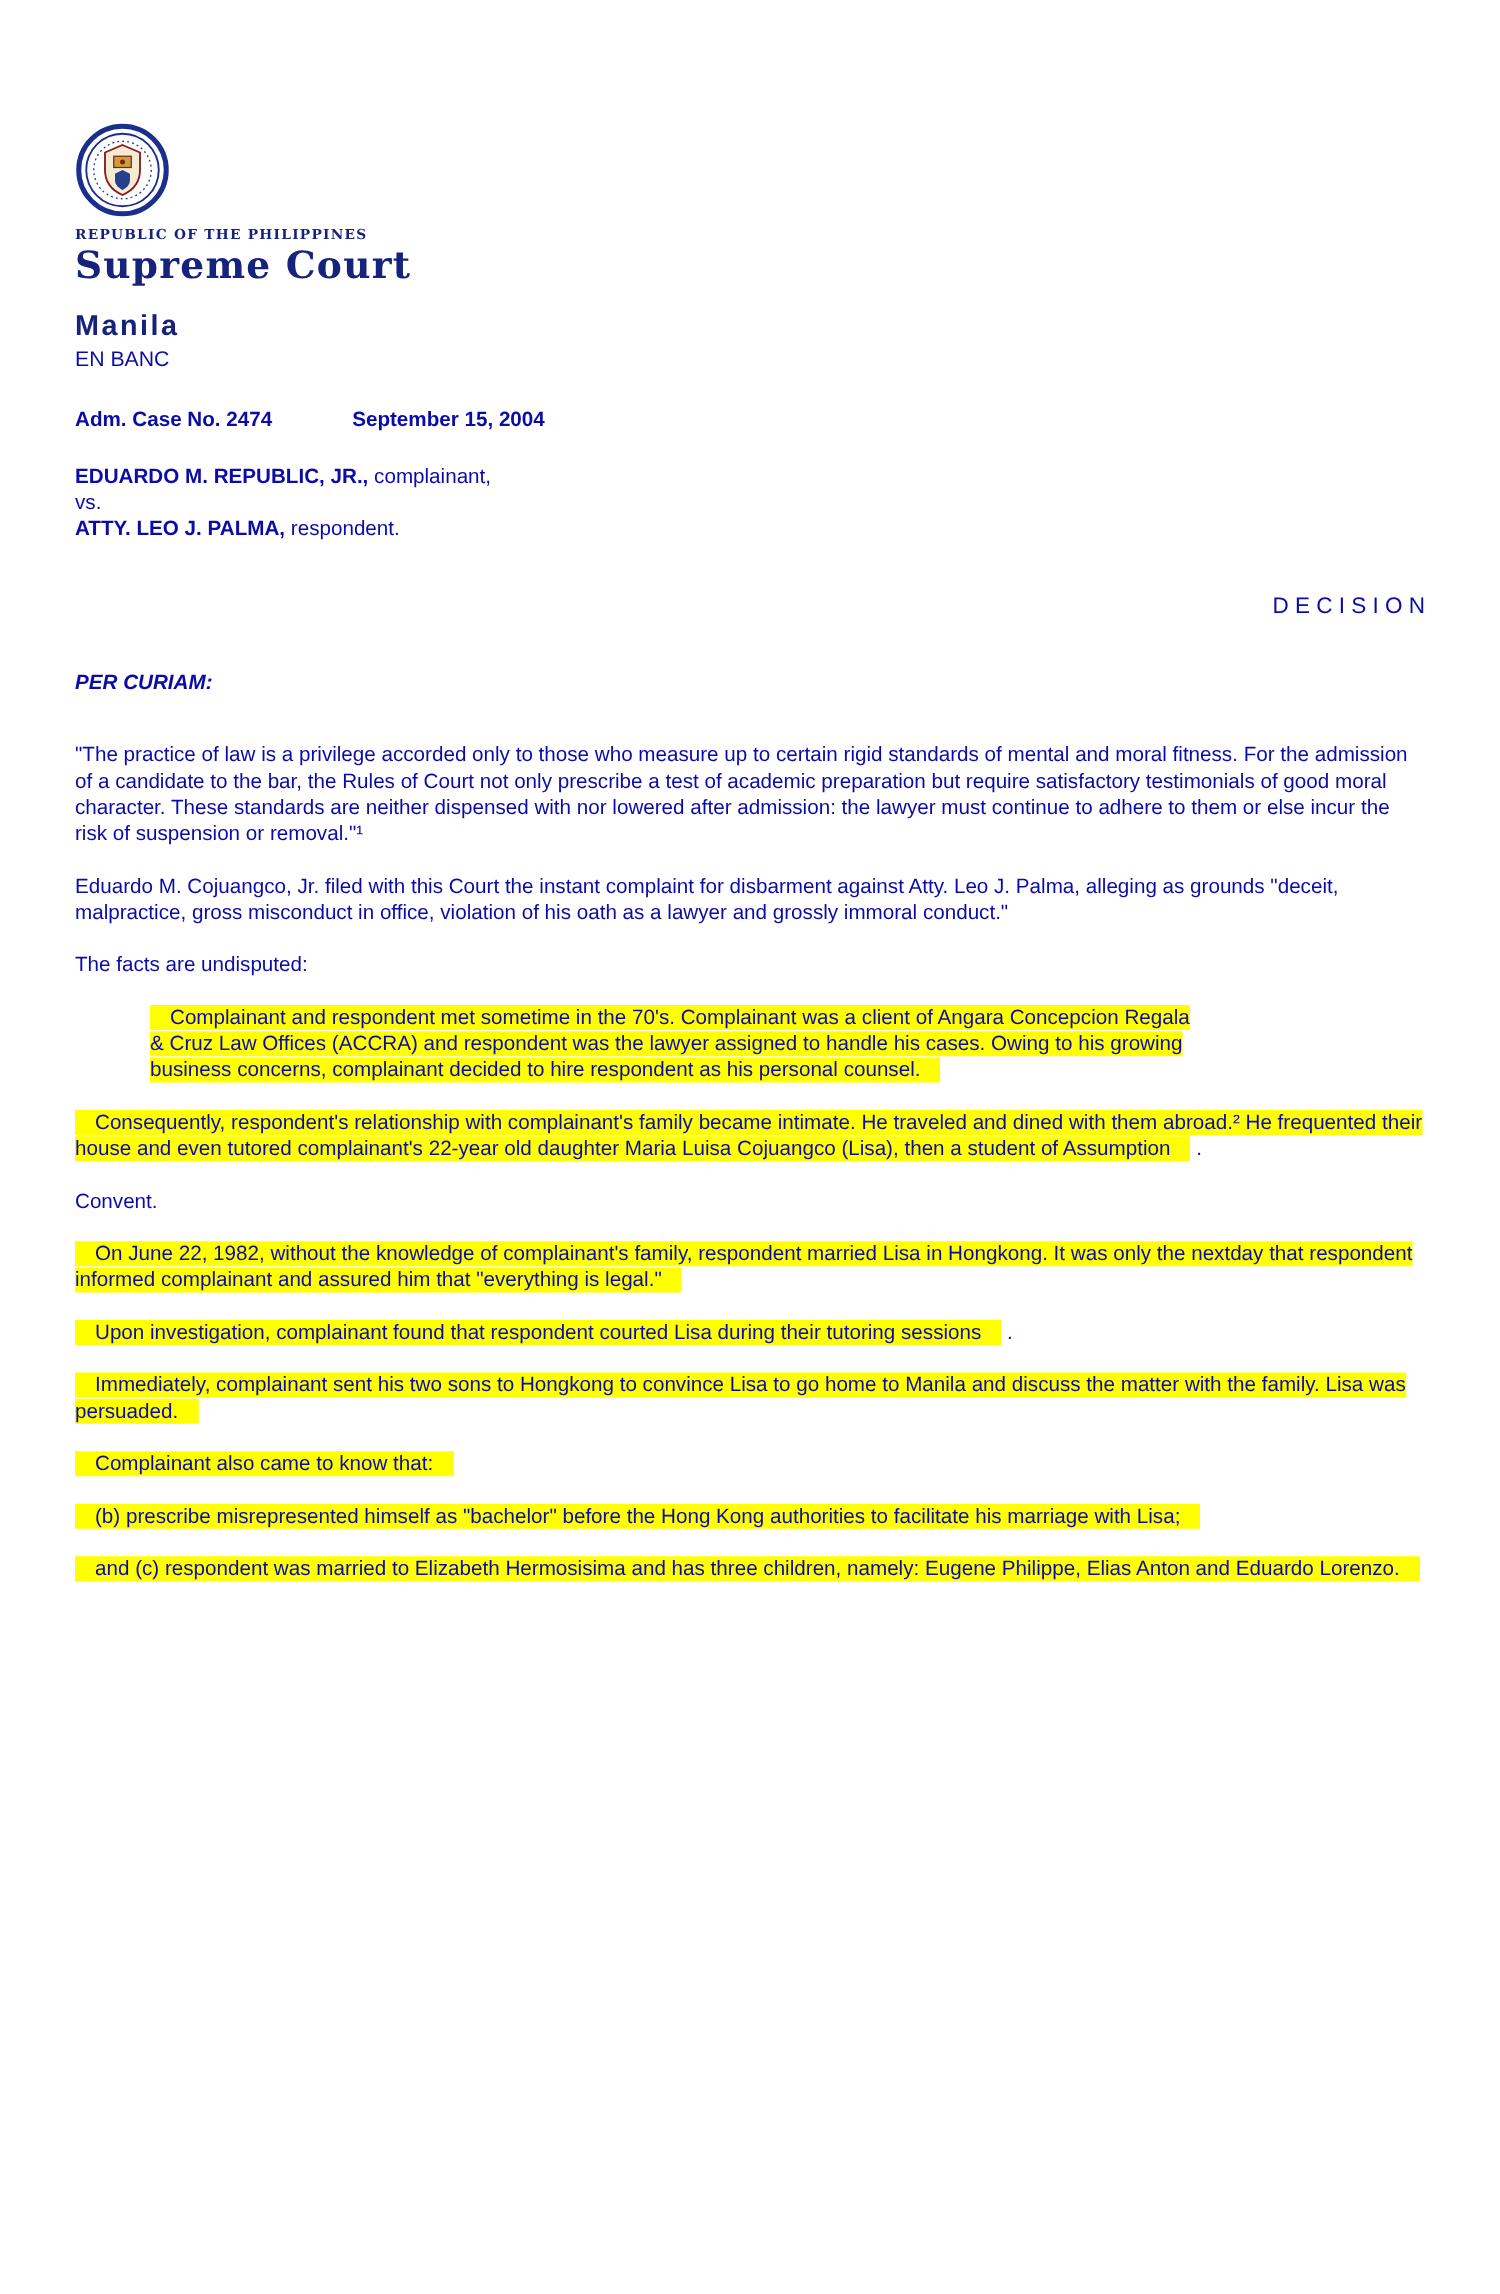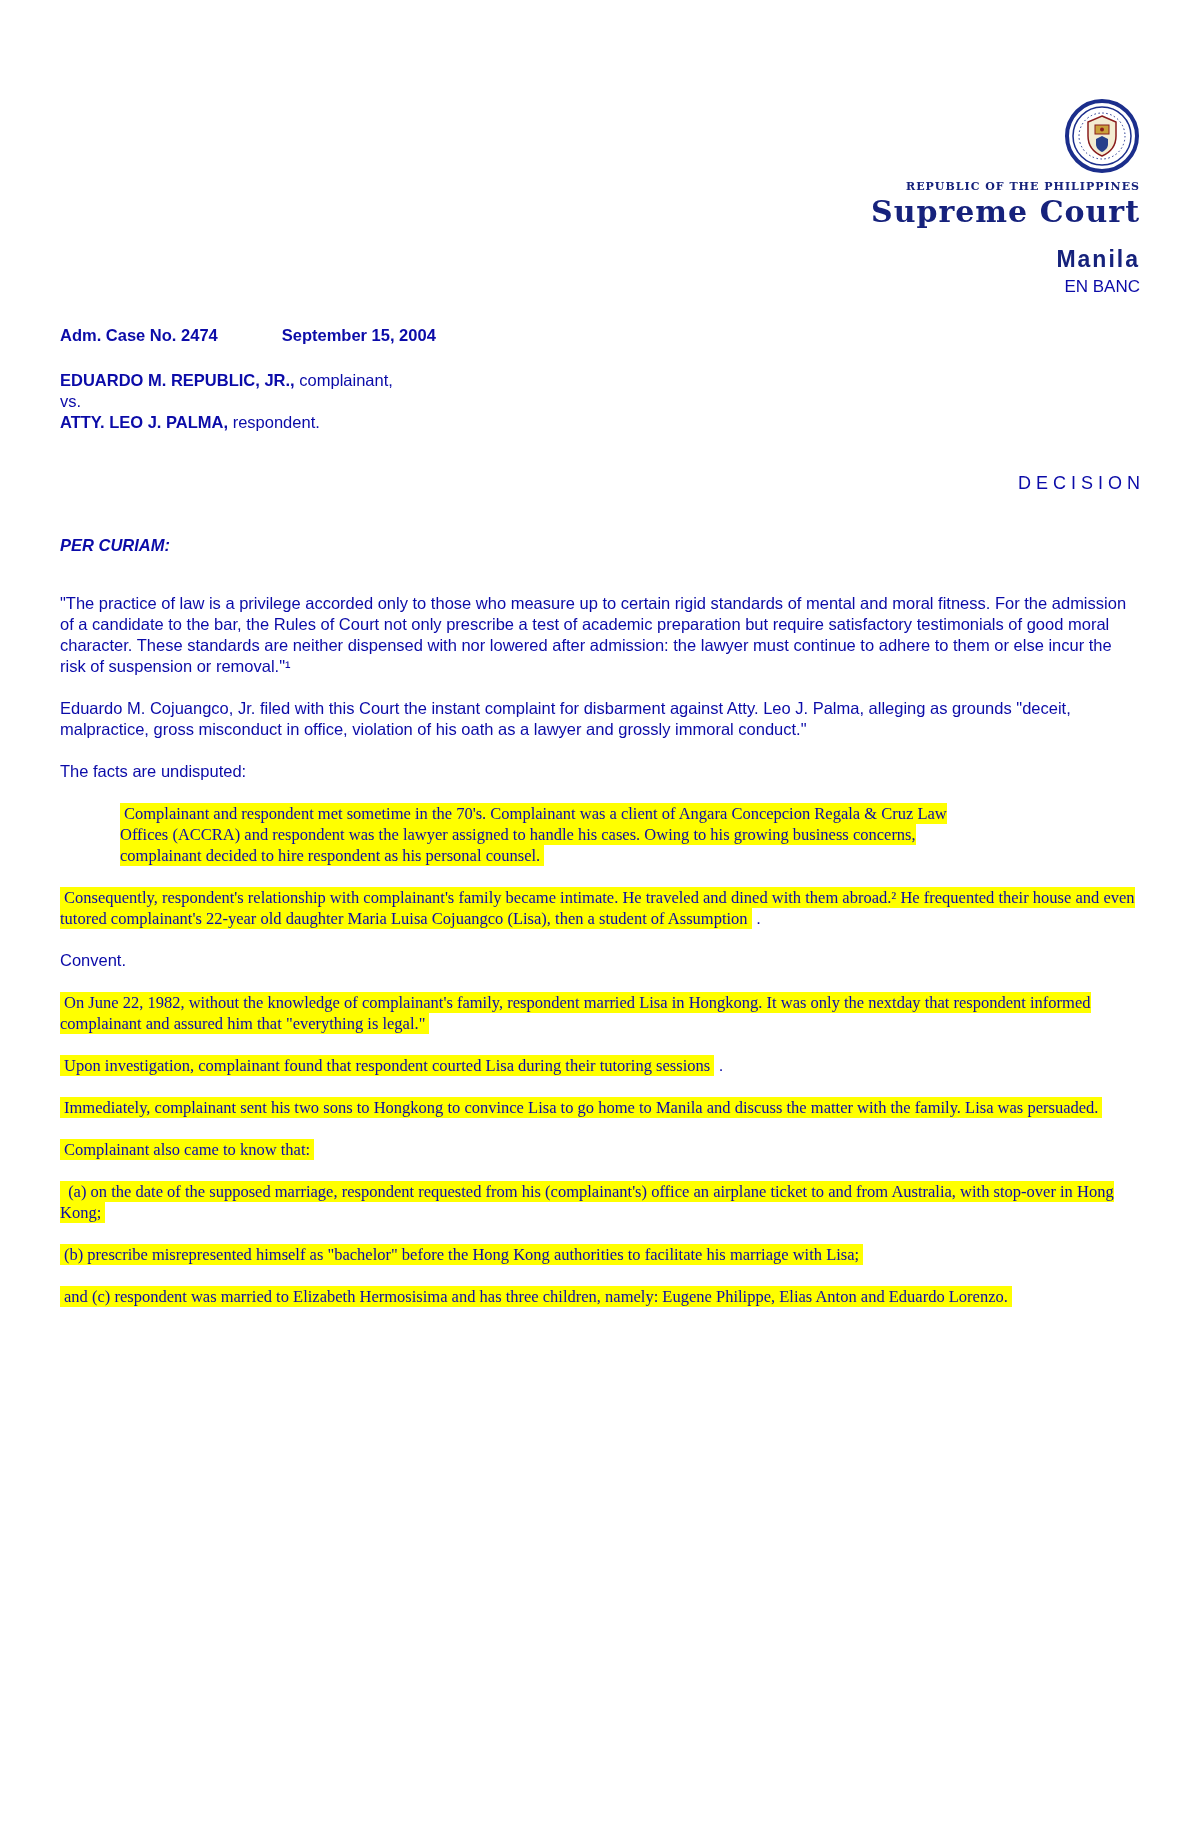--- a/index.html
+++ b/index.html
@@ -15,21 +15,21 @@
     color:var(--text);
   }
   .page{
     width:1200px;
     min-height:1835px;
     margin:0 auto;
     padding:98px 60px 60px 60px;
     background:#ffffff;
   }
   
-  .doc-header{text-align:right;}
+  .doc-header{text-align:left;}
   .seal{display:inline-block;line-height:0;margin-bottom:4px;}
   .republic{
     font-family:"DejaVu Serif", serif;
     font-size:11px;
     letter-spacing:1px;
     color:var(--heading);
     font-weight:bold;
     margin-top:2px;
   }
   .court{
@@ -80,22 +80,21 @@
     line-height:21px;
     margin:0 0 21px 0;
   }
   .para.indent{
     margin-left:60px;
     margin-right:180px;
   }
   mark{
     background:var(--highlight);
     color:inherit;
-    padding:1px 4px;
-    font-family:Liberation Serif, serif;
+    padding:1px 16px;
   }
 </style>
 </head>
 <body>
 
 <div class="page">
 
   <header class="doc-header">
     <span class="seal">
       <svg width="76" height="76" viewBox="0 0 76 76" aria-hidden="true">
@@ -135,18 +134,17 @@
       <p class="para">"The practice of law is a privilege accorded only to those who measure up to certain rigid standards of mental and moral fitness. For the admission of a candidate to the bar, the Rules of Court not only prescribe a test of academic preparation but require satisfactory testimonials of good moral character. These standards are neither dispensed with nor lowered after admission: the lawyer must continue to adhere to them or else incur the risk of suspension or removal."¹</p>
       <p class="para">Eduardo M. Cojuangco, Jr. filed with this Court the instant complaint for disbarment against Atty. Leo J. Palma, alleging as grounds "deceit, malpractice, gross misconduct in office, violation of his oath as a lawyer and grossly immoral conduct."</p>
       <p class="para">The facts are undisputed:</p>
       <p class="para indent"><mark>Complainant and respondent met sometime in the 70's. Complainant was a client of Angara Concepcion Regala &amp; Cruz Law Offices (ACCRA) and respondent was the lawyer assigned to handle his cases. Owing to his growing business concerns, complainant decided to hire respondent as his personal counsel.</mark></p>
       <p class="para"><mark>Consequently, respondent's relationship with complainant's family became intimate. He traveled and dined with them abroad.² He frequented their house and even tutored complainant's 22-year old daughter Maria Luisa Cojuangco (Lisa), then a student of Assumption</mark> .</p>
       <p class="para">Convent.</p>
       <p class="para"><mark>On June 22, 1982, without the knowledge of complainant's family, respondent married Lisa in Hongkong. It was only the nextday that respondent informed complainant and assured him that "everything is legal."</mark></p>
       <p class="para"><mark>Upon investigation, complainant found that respondent courted Lisa during their tutoring sessions</mark> .</p>
       <p class="para"><mark>Immediately, complainant sent his two sons to Hongkong to convince Lisa to go home to Manila and discuss the matter with the family. Lisa was persuaded.</mark></p>
       <p class="para"><mark>Complainant also came to know that:</mark></p>
-      <p class="para"><mark>&nbsp;(a) on the date of the supposed marriage, respondent requested from his (complainant's) office an airplane ticket to and from Australia, with stop-over in Hong Kong;</mark></p>
       <p class="para"><mark>(b) prescribe misrepresented himself as "bachelor" before the Hong Kong authorities to facilitate his marriage with Lisa;</mark></p>
       <p class="para"><mark>and (c) respondent was married to Elizabeth Hermosisima and has three children, namely: Eugene Philippe, Elias Anton and Eduardo Lorenzo.</mark></p>
     </div>
 
 </div>
 
 </body></html>

